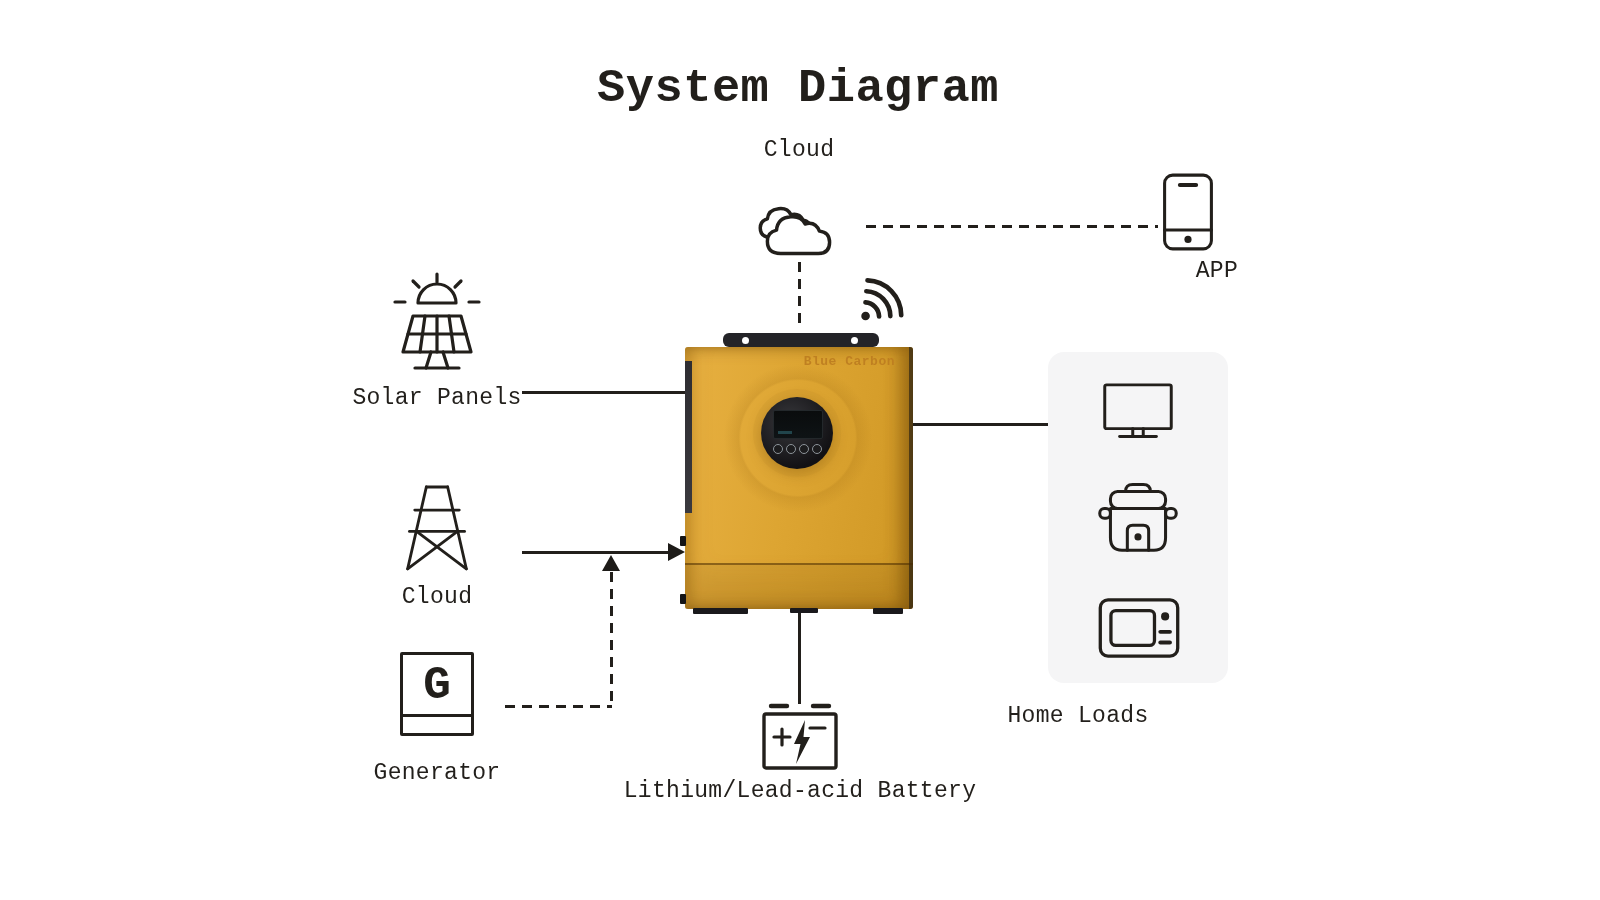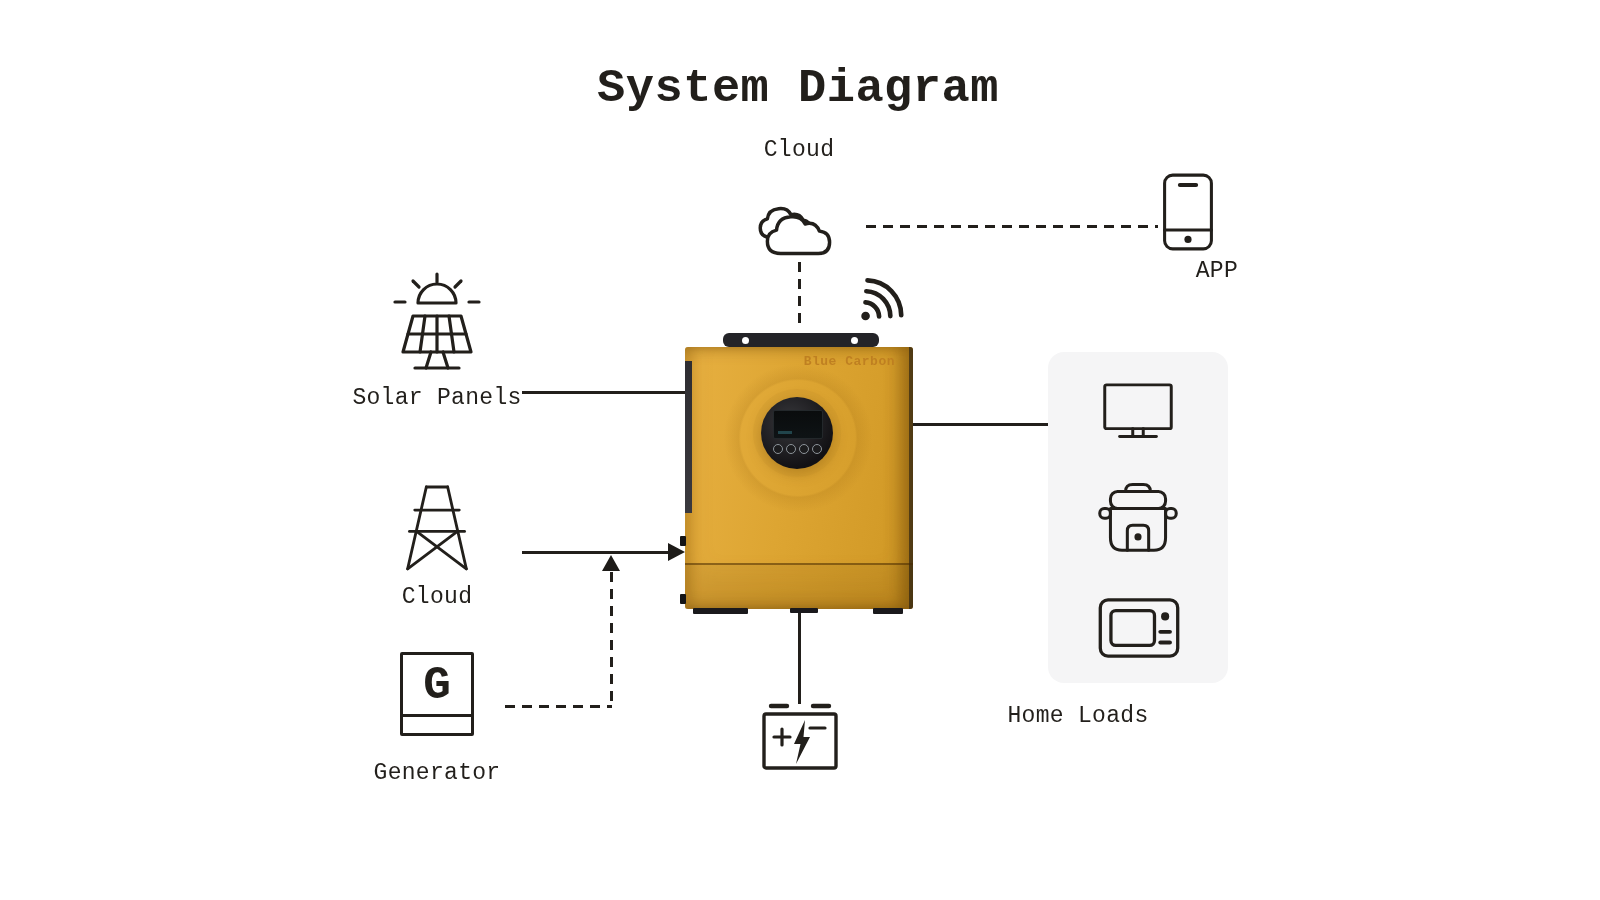--- a/index.html
+++ b/index.html
@@ -156,20 +156,21 @@
 
   <svg class="icon abs" style="left:761px;top:702px;" width="78" height="70" viewBox="0 0 78 70">
     <line class="stroke" style="stroke-width:4.4" x1="10" y1="4" x2="26" y2="4"></line>
     <line class="stroke" style="stroke-width:4.4" x1="52" y1="4" x2="68" y2="4"></line>
     <rect class="stroke" style="fill:#ffffff" x="3" y="12" width="72" height="54" rx="2"></rect>
     <line class="stroke" style="stroke-width:3.2" x1="13" y1="35" x2="29" y2="35"></line>
     <line class="stroke" style="stroke-width:3.2" x1="21" y1="27" x2="21" y2="43"></line>
     <line class="stroke" style="stroke-width:3.2" x1="49" y1="26" x2="64" y2="26"></line>
     <polygon class="fillink" points="44,18 33,42 39.5,42 35,62 49,35 42.5,35" aria-label="+"></polygon>
   </svg>
+  <div class="lbl" style="left:600px;top:778px;width:400px;">Lithium/Lead-acid Battery</div>
 
   <div class="loads-panel"></div>
   <svg class="icon abs" style="left:1103px;top:383px;" width="70" height="58" viewBox="0 0 80 66">
     <rect class="stroke" x="2" y="2" width="76" height="50" rx="2"></rect>
     <line class="stroke" x1="34" y1="52" x2="34" y2="59"></line>
     <line class="stroke" x1="46" y1="52" x2="46" y2="59"></line>
     <line class="stroke" x1="19" y1="61" x2="61" y2="61"></line>
   </svg>
   <svg class="icon abs" style="left:1098px;top:478px;" width="80" height="84" viewBox="0 0 90 92">
     <path class="stroke" d="M31 14 Q31 6 39 6 H51 Q59 6 59 14"></path>

